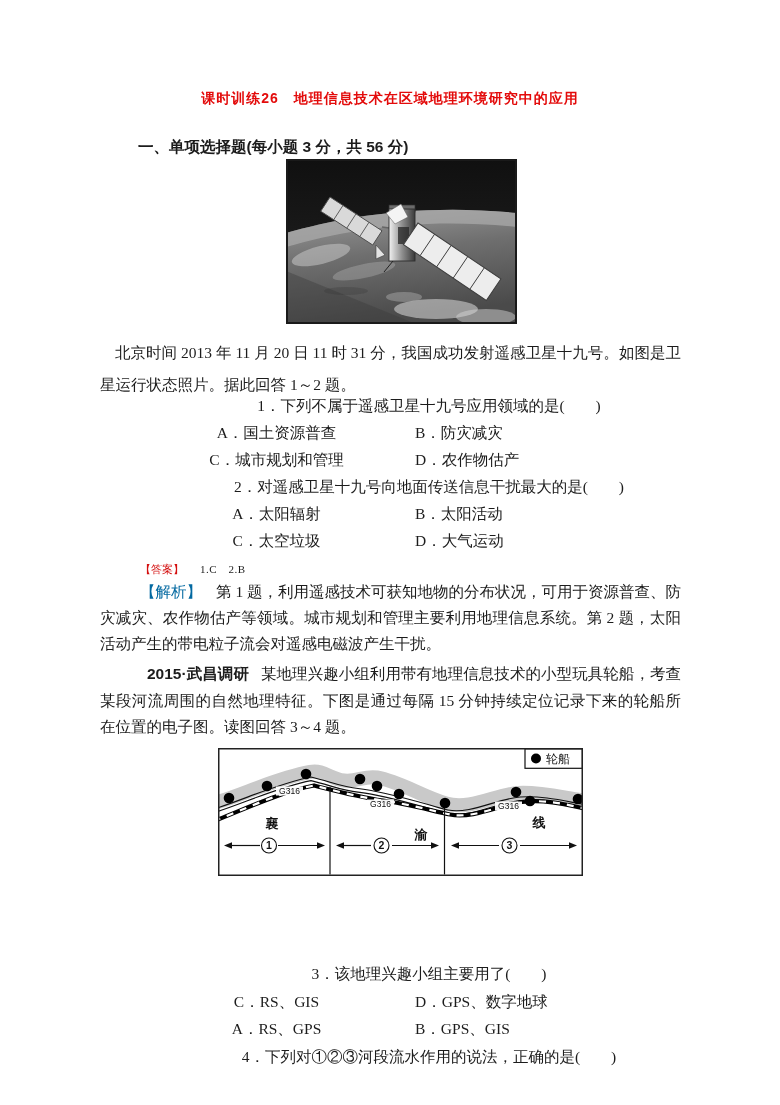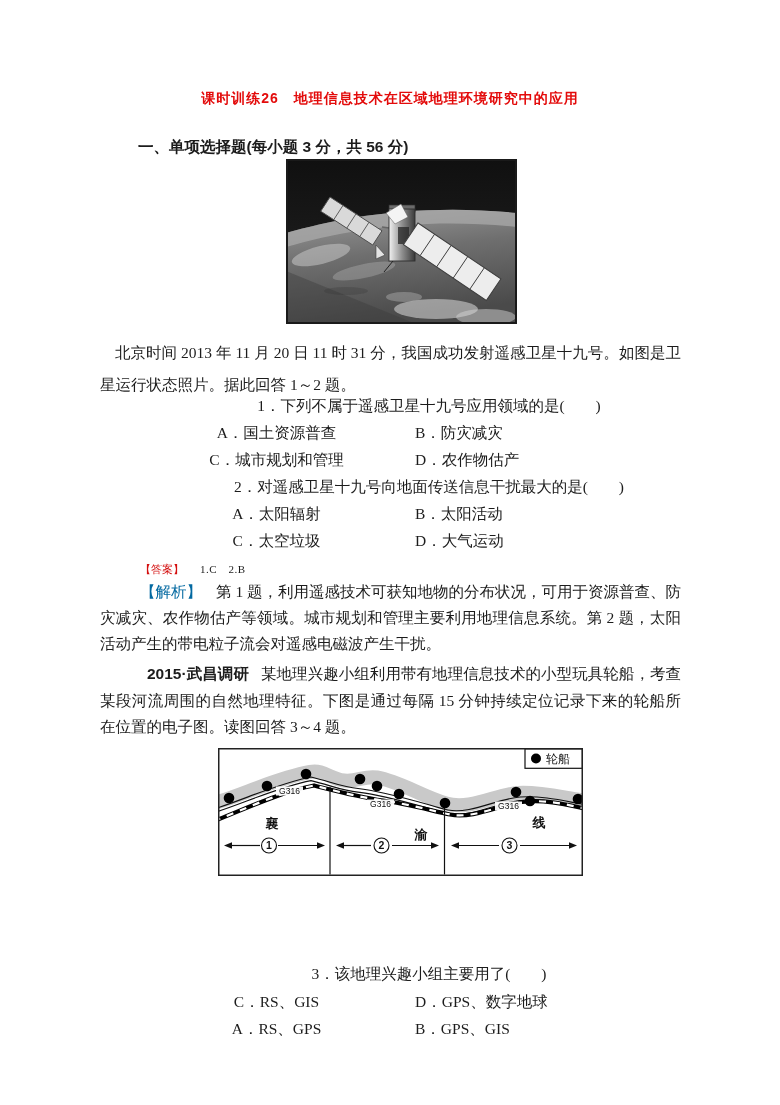--- a/index.html
+++ b/index.html
@@ -232,13 +232,14 @@
 <div class="abs qblock q34">
   <div class="qrow">3．该地理兴趣小组主要用了(　　)</div>
   <div class="qrow optrow">
     <span class="opt-left">C．RS、GIS</span>
     <span>D．GPS、数字地球</span>
   </div>
   <div class="qrow optrow">
     <span class="opt-left">A．RS、GPS</span>
     <span>B．GPS、GIS</span>
   </div>
+  <div class="qrow">4．下列对①②③河段流水作用的说法，正确的是(　　)</div>
 </div>
 
 </body></html>

